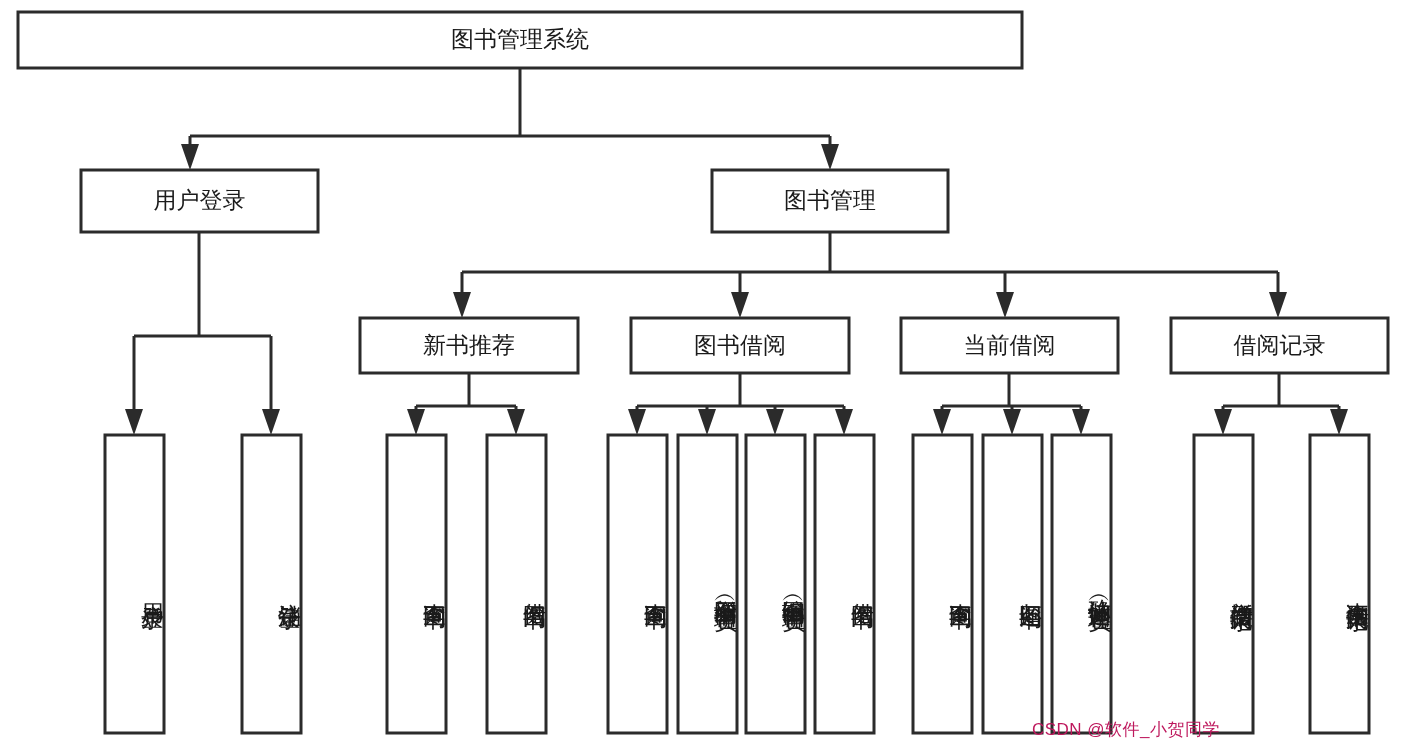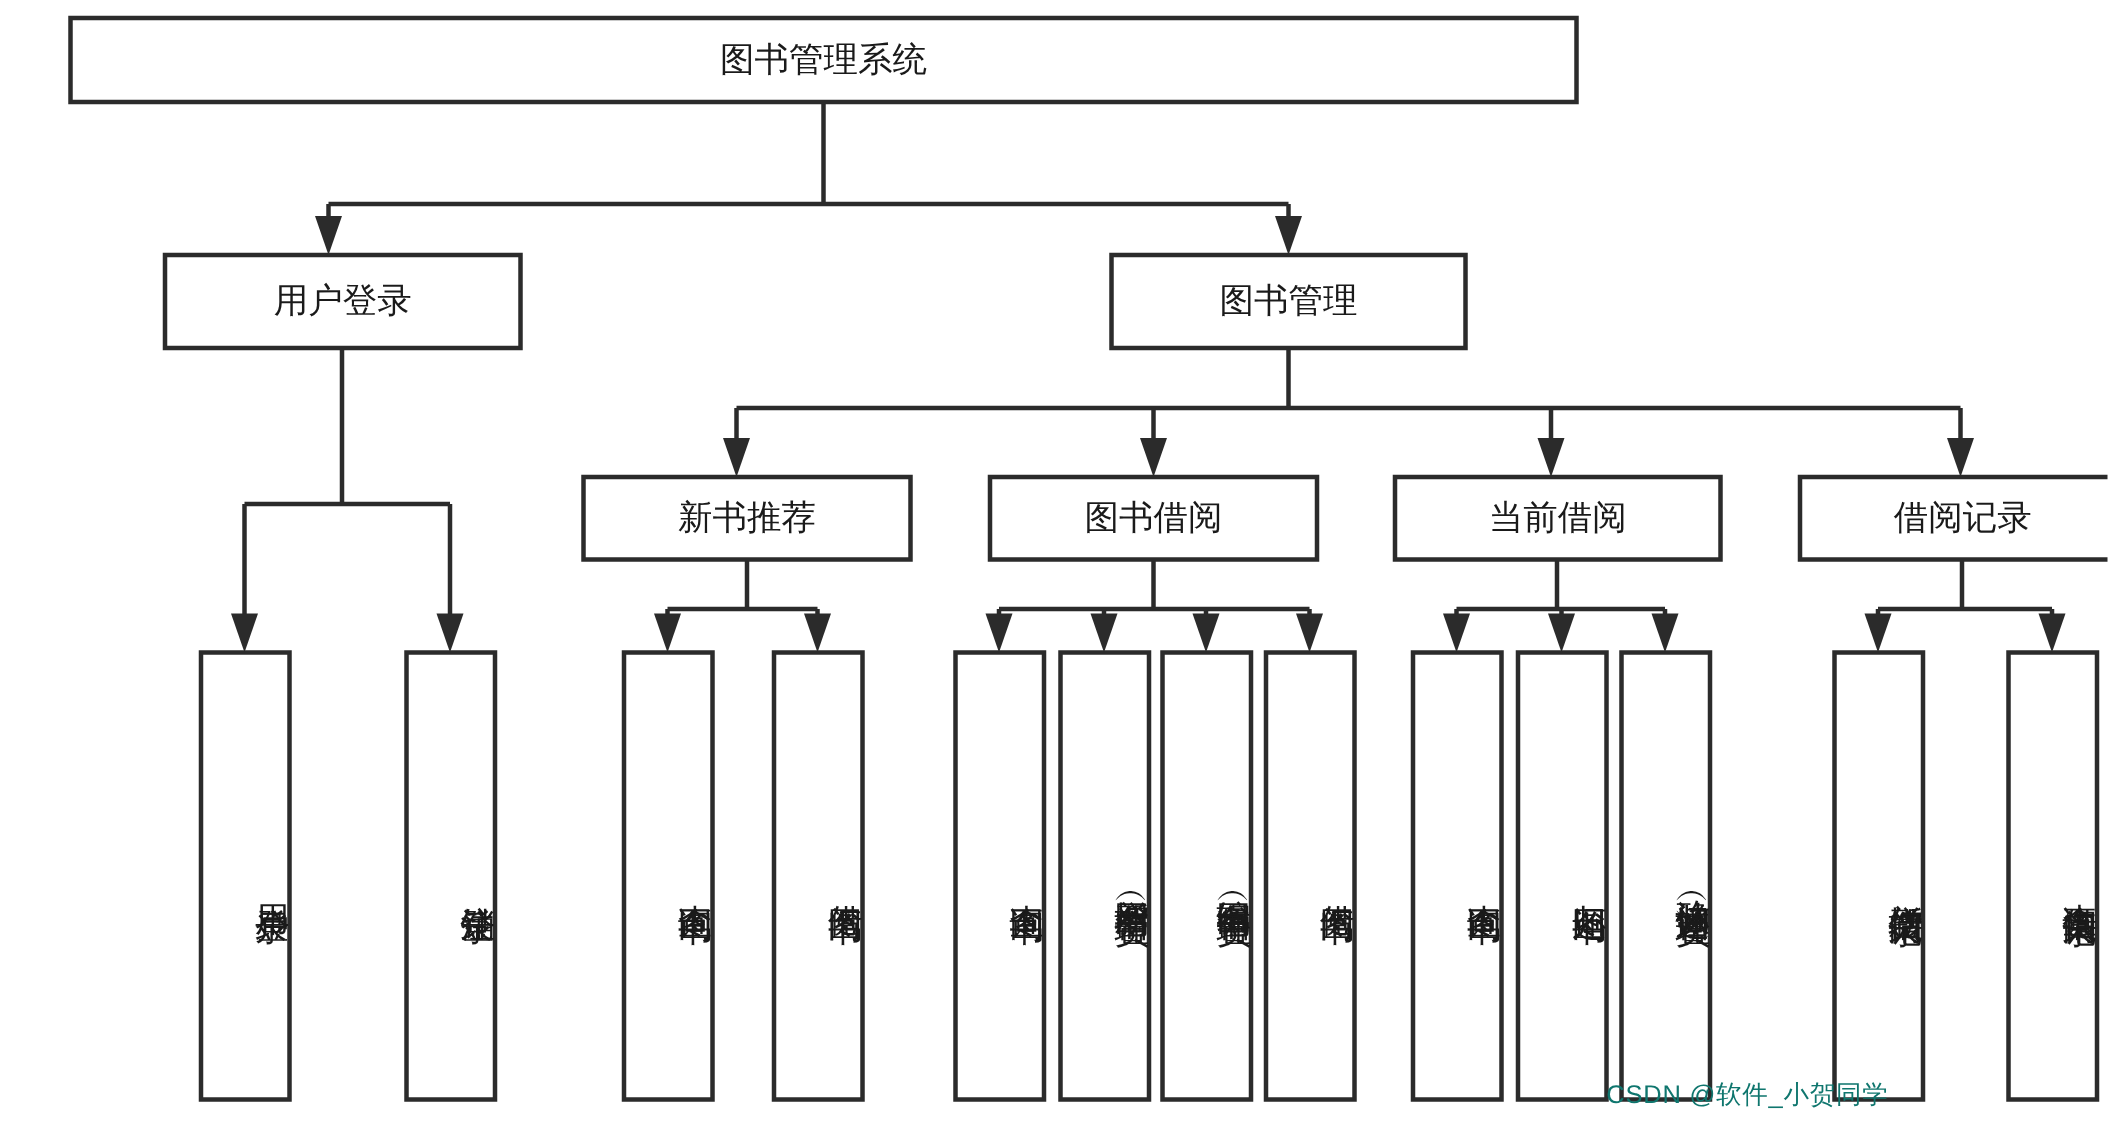--- a/index.html
+++ b/index.html
@@ -12,21 +12,20 @@
     width: 1405px;
     height: 747px;
     font-family: "Liberation Sans", "DejaVu Sans", sans-serif;
     overflow: hidden;
     position: relative;
   }
   #diagram-root {
     position: relative;
     width: 1230px;
     height: 747px;
-    margin-left: 29px;
   }
   svg.diagram-canvas {
     position: absolute;
     left: 0;
     top: 0;
     width: 1405px;
     height: 747px;
   }
   .node-box {
     fill: #ffffff;
@@ -60,25 +59,25 @@
     color: #1a1a1a;
     letter-spacing: 1.5px;
     white-space: nowrap;
     display: flex;
     align-items: flex-start;
     justify-content: center;
     pointer-events: none;
   }
   .watermark {
     position: absolute;
-    right: 0;
+    right: 10px;
     bottom: 6px;
     font-family: "Liberation Sans", "DejaVu Sans", sans-serif;
     font-size: 17px;
-    color: #0f766e;
+    color: #be185d;
     letter-spacing: 0.5px;
     white-space: nowrap;
   }
 </style>
 </head>
 <body>
 
 <div id="diagram-root">
 
   <svg class="diagram-canvas" viewBox="0 0 1405 747" xmlns="http://www.w3.org/2000/svg">

